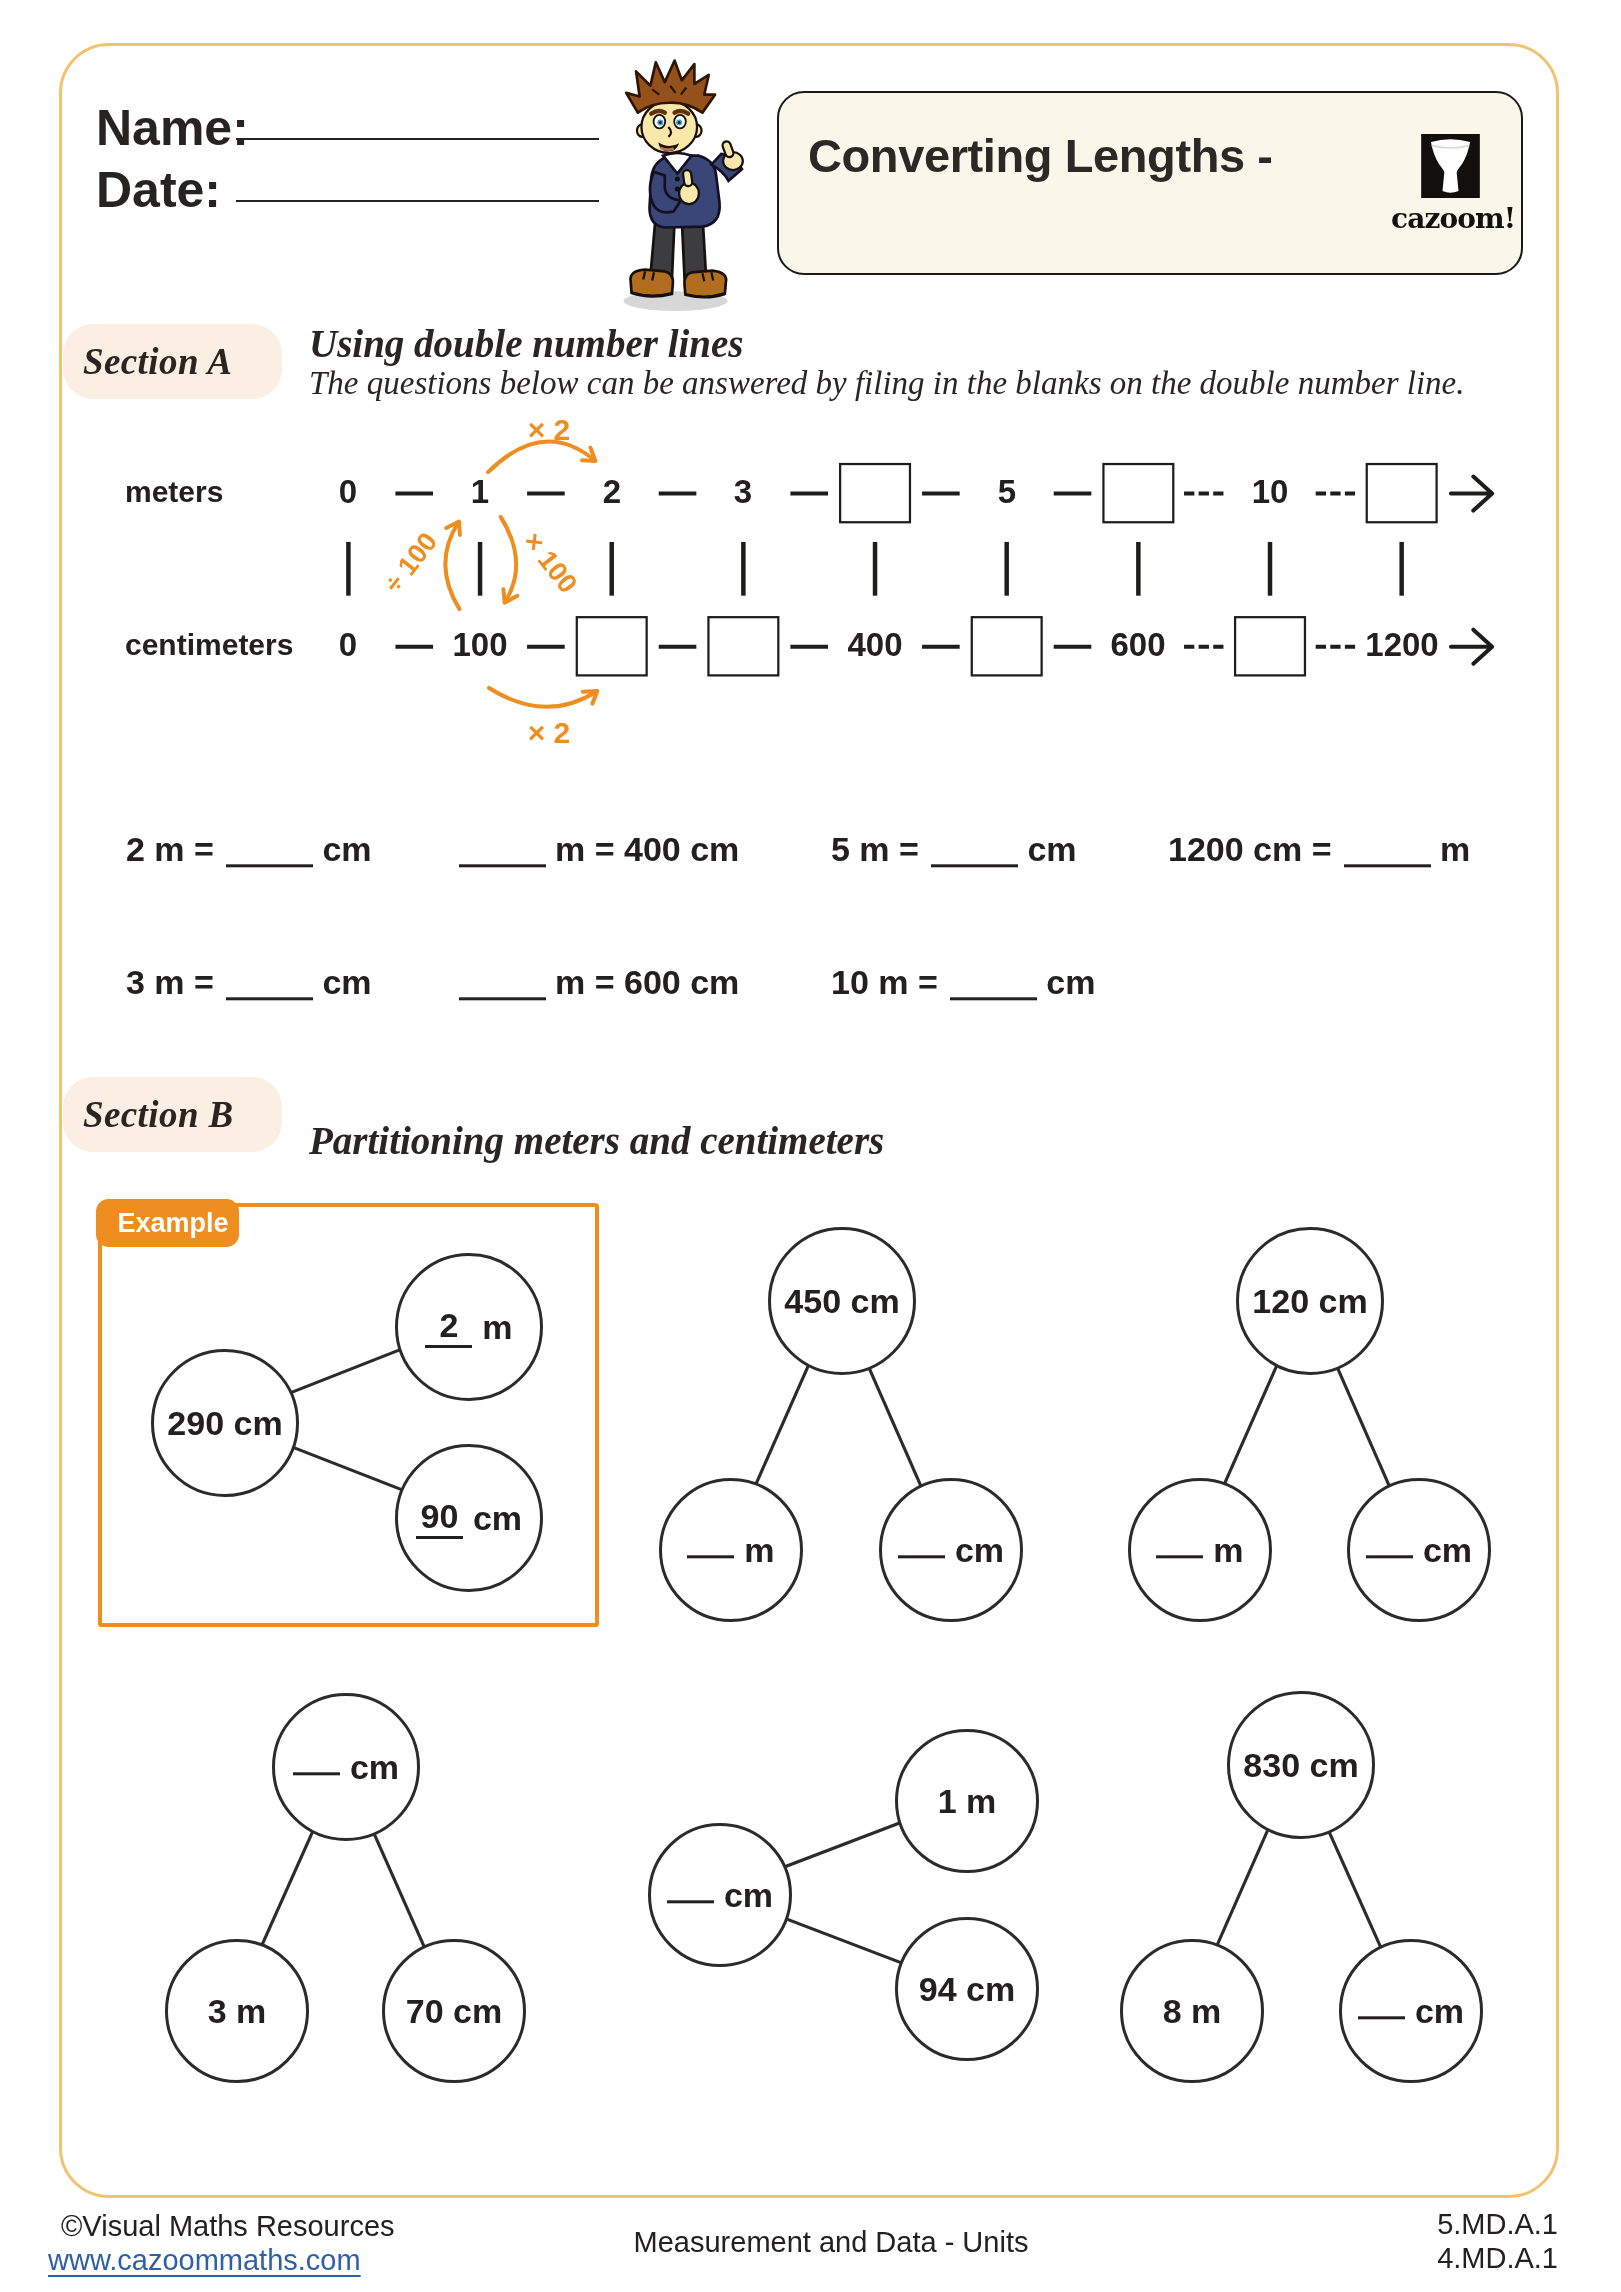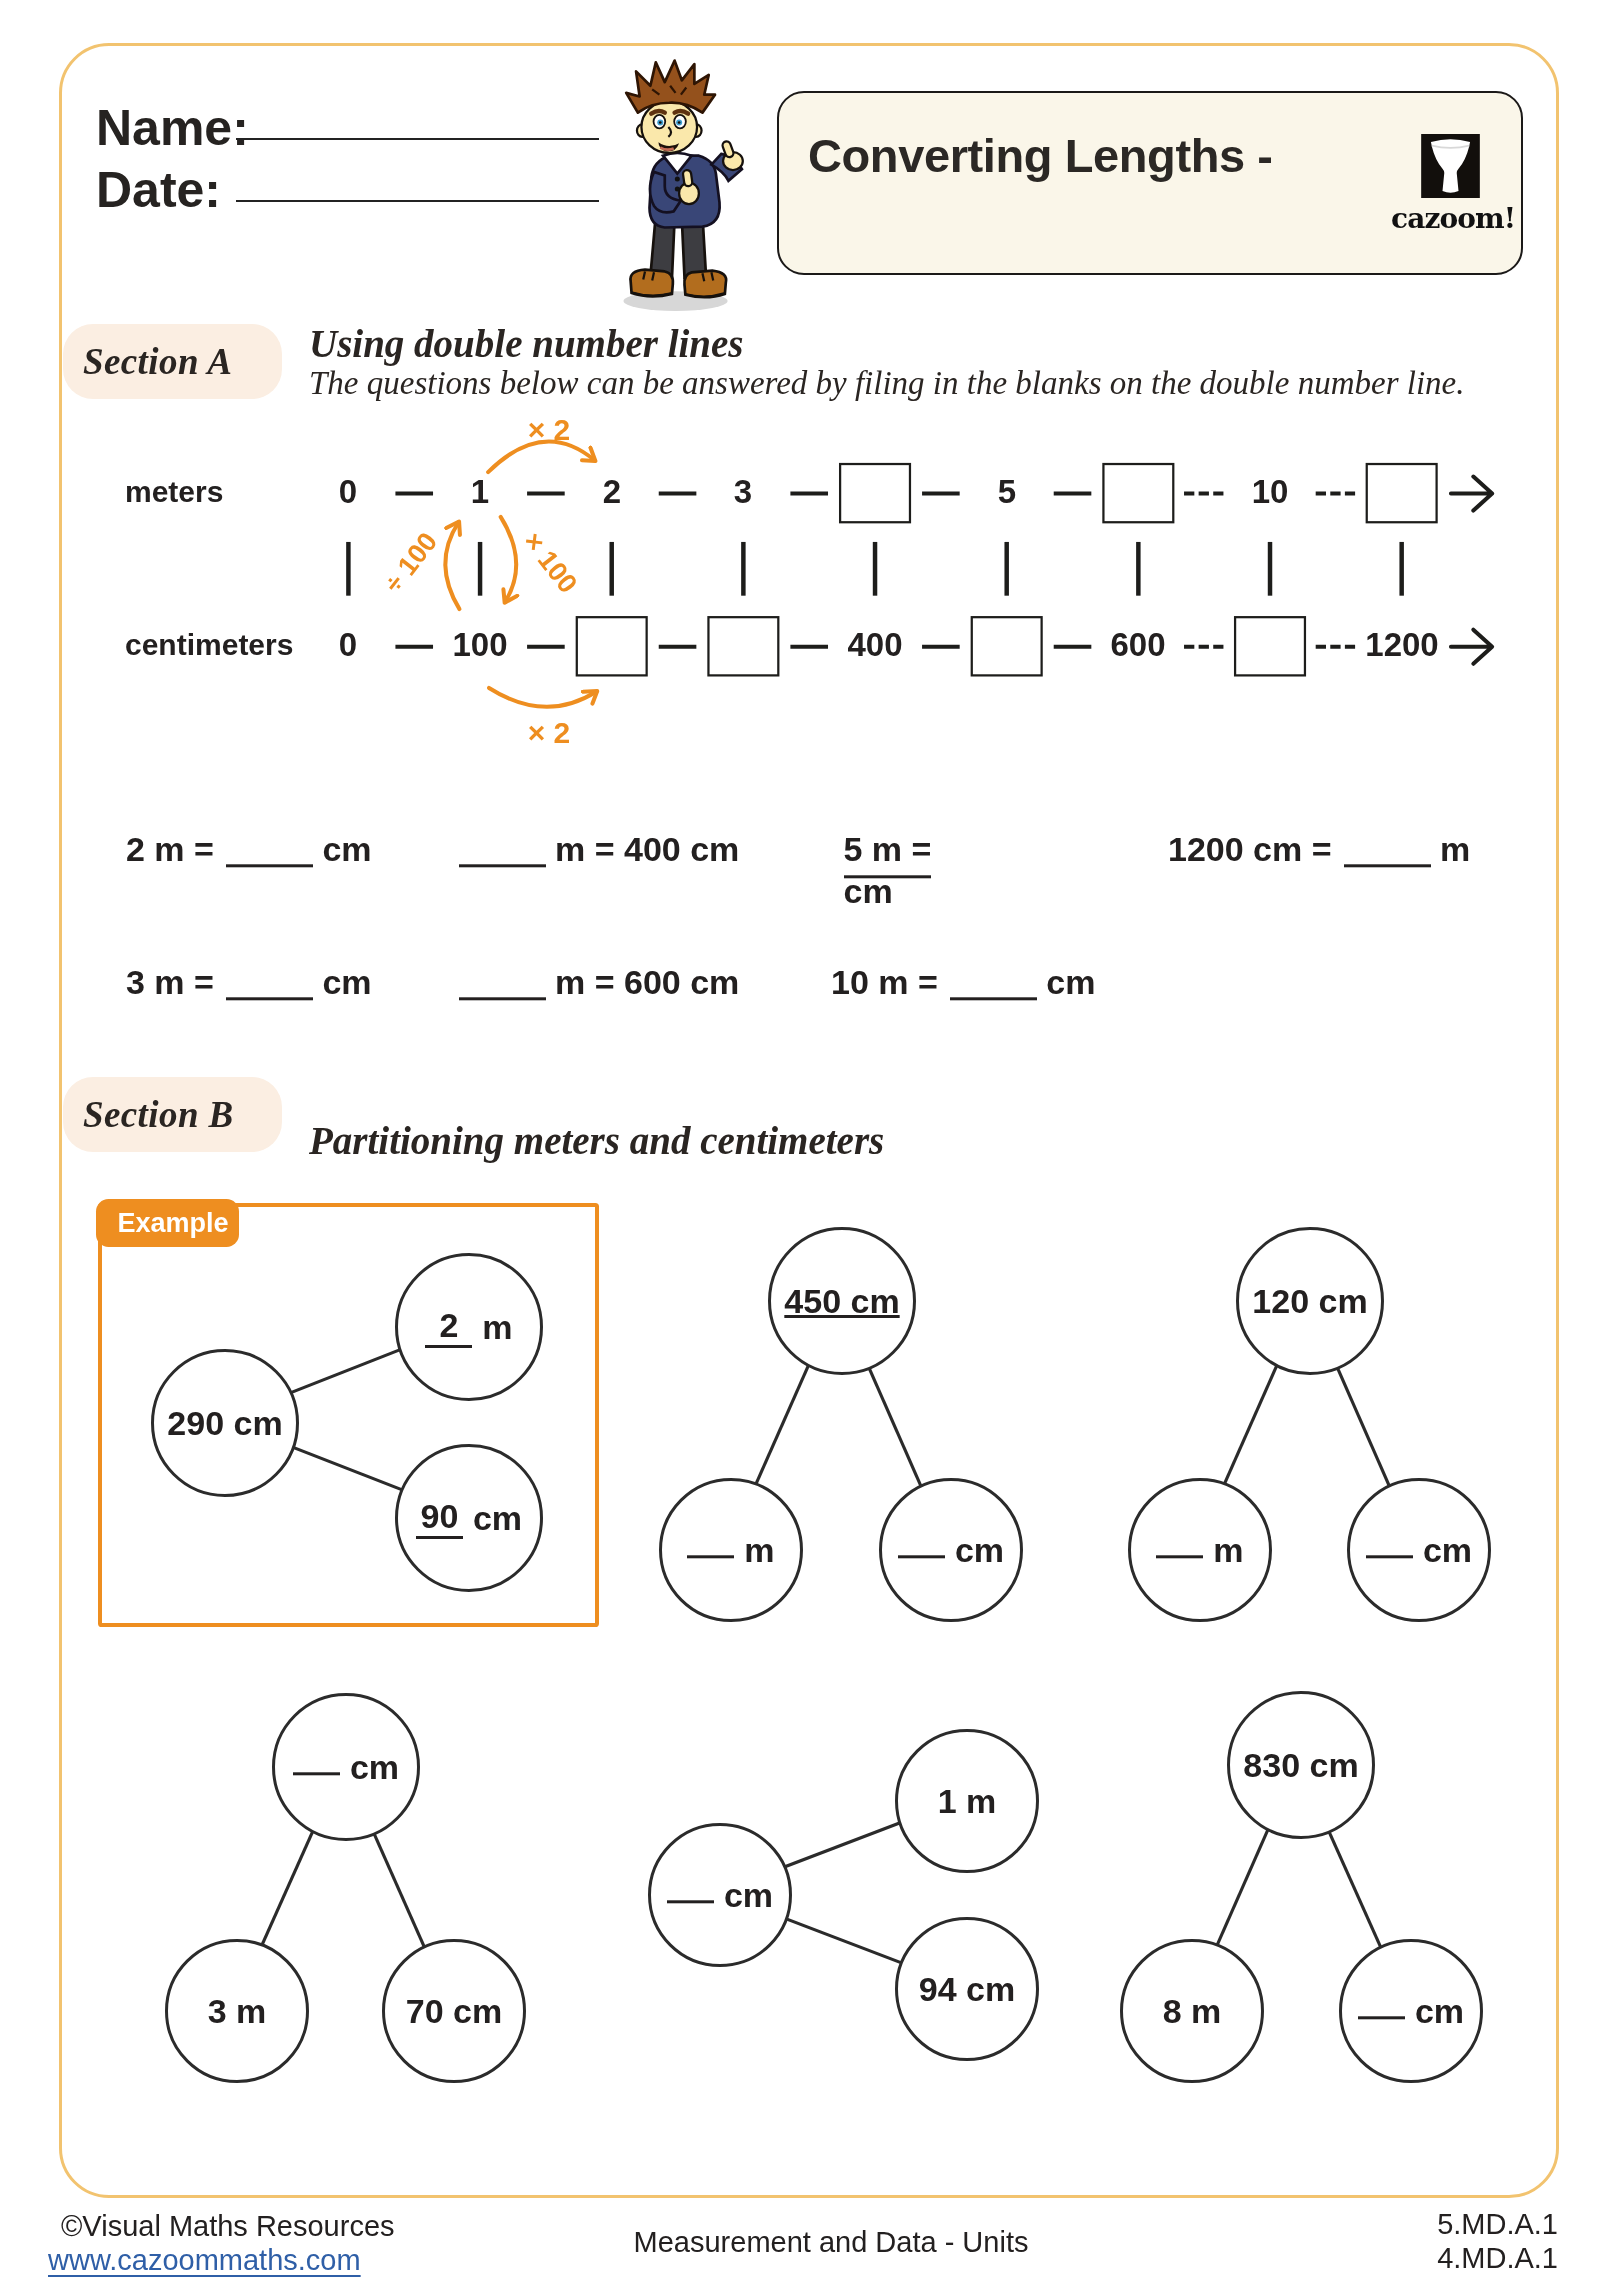--- a/index.html
+++ b/index.html
@@ -242,21 +242,21 @@
 
 <div class="abs eq" style="left:126px;top:805px;">
   <span>2 m =</span>
   <span class="blank gap-l gap-r"></span>
   <span>cm</span>
 </div>
 <div class="abs eq" style="left:459px;top:805px;">
   <span class="blank gap-r"></span>
   <span>m = 400 cm</span>
 </div>
-<div class="abs eq" style="left:831px;top:805px;flex-direction:column;">
+<div class="abs eq" style="left:831px;top:805px;">
   <span>5 m =</span>
   <span class="blank gap-l gap-r"></span>
   <span>cm</span>
 </div>
 <div class="abs eq" style="left:1168px;top:805px;">
   <span>1200 cm =</span>
   <span class="blank gap-l gap-r"></span>
   <span>m</span>
 </div>
 <div class="abs eq" style="left:126px;top:938px;">
@@ -287,21 +287,21 @@
 <div class="abs pw" style="left:151px;top:1349px;width:142px;height:142px;">
   <span>290 cm</span>
 </div>
 <div class="abs pw" style="left:395px;top:1253px;width:142px;height:142px;">
   <span class="ans">2</span><span>m</span>
 </div>
 <div class="abs pw" style="left:395px;top:1444px;width:142px;height:142px;">
   <span class="ans">90</span><span>cm</span>
 </div>
 
-<div class="abs pw" style="left:768px;top:1227px;width:142px;height:142px;text-decoration:underline;">
+<div class="abs pw" style="left:768px;top:1227px;width:142px;height:142px;">
   <span>450 cm</span>
 </div>
 <div class="abs pw" style="left:659px;top:1478px;width:138px;height:138px;">
   <span class="blank"></span><span>m</span>
 </div>
 <div class="abs pw" style="left:879px;top:1478px;width:138px;height:138px;">
   <span class="blank"></span><span>cm</span>
 </div>
 
 <div class="abs pw" style="left:1236px;top:1227px;width:142px;height:142px;">

